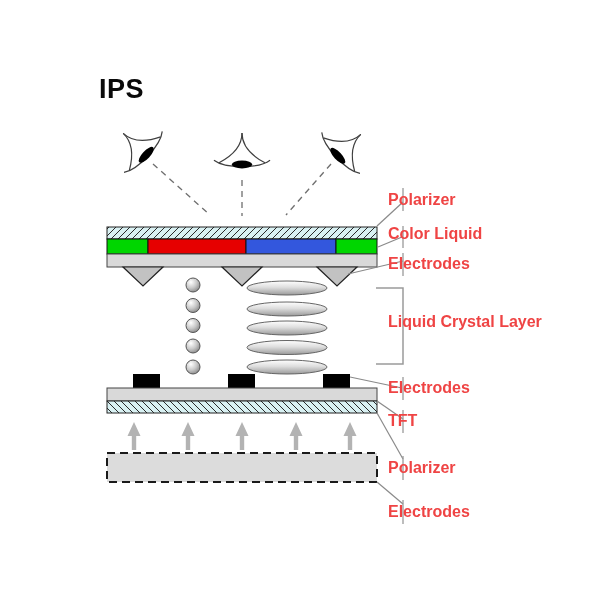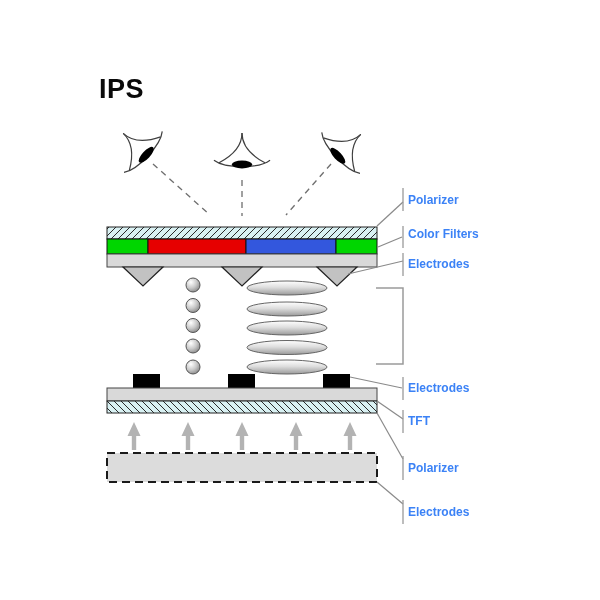--- a/index.html
+++ b/index.html
@@ -5,22 +5,22 @@
   html,body{margin:0;padding:0;background:#fff;}
   .canvas{
     position:relative;width:600px;height:600px;background:#ffffff;overflow:hidden;
     font-family:"Liberation Sans","DejaVu Sans",sans-serif;
   }
   .title{
     position:absolute;left:99px;top:74px;
     font-size:27px;font-weight:800;color:#0a0a0a;letter-spacing:0.5px;
   }
   .layer-label{
-    position:absolute;left:408px;height:16px;line-height:16px;
-    font-size:12px;font-weight:600;color:#3b82f6;white-space:nowrap;
+    position:absolute;left:388px;height:16px;line-height:16px;
+    font-size:16px;font-weight:600;color:#ef4444;white-space:nowrap;
   }
   svg{position:absolute;left:0;top:0;}
 </style>
 </head>
 <body>
 
 <div class="canvas">
 
   <div class="title">IPS</div>
 
@@ -134,20 +134,21 @@
       <line x1="403" y1="377" x2="403" y2="400"></line>
       <line x1="403" y1="410" x2="403" y2="433"></line>
       <line x1="403" y1="456" x2="403" y2="480"></line>
       <line x1="403" y1="500" x2="403" y2="524"></line>
     </g>
 
     <path d="M 376,288 L 403,288 L 403,364 L 376,364" fill="none" stroke="#9a9a9a" stroke-width="1.5"></path>
   </svg>
 
   <div class="layer-label" style="top:192px">Polarizer</div>
-  <div class="layer-label" style="top:226px">Color Filters</div>
+  <div class="layer-label" style="top:226px">Color Liquid</div>
   <div class="layer-label" style="top:256px">Electrodes</div>
+  <div class="layer-label" style="top:314px">Liquid Crystal Layer</div>
   <div class="layer-label" style="top:380px">Electrodes</div>
   <div class="layer-label" style="top:413px">TFT</div>
   <div class="layer-label" style="top:460px">Polarizer</div>
   <div class="layer-label" style="top:504px">Electrodes</div>
 
 </div>
 
 </body></html>

